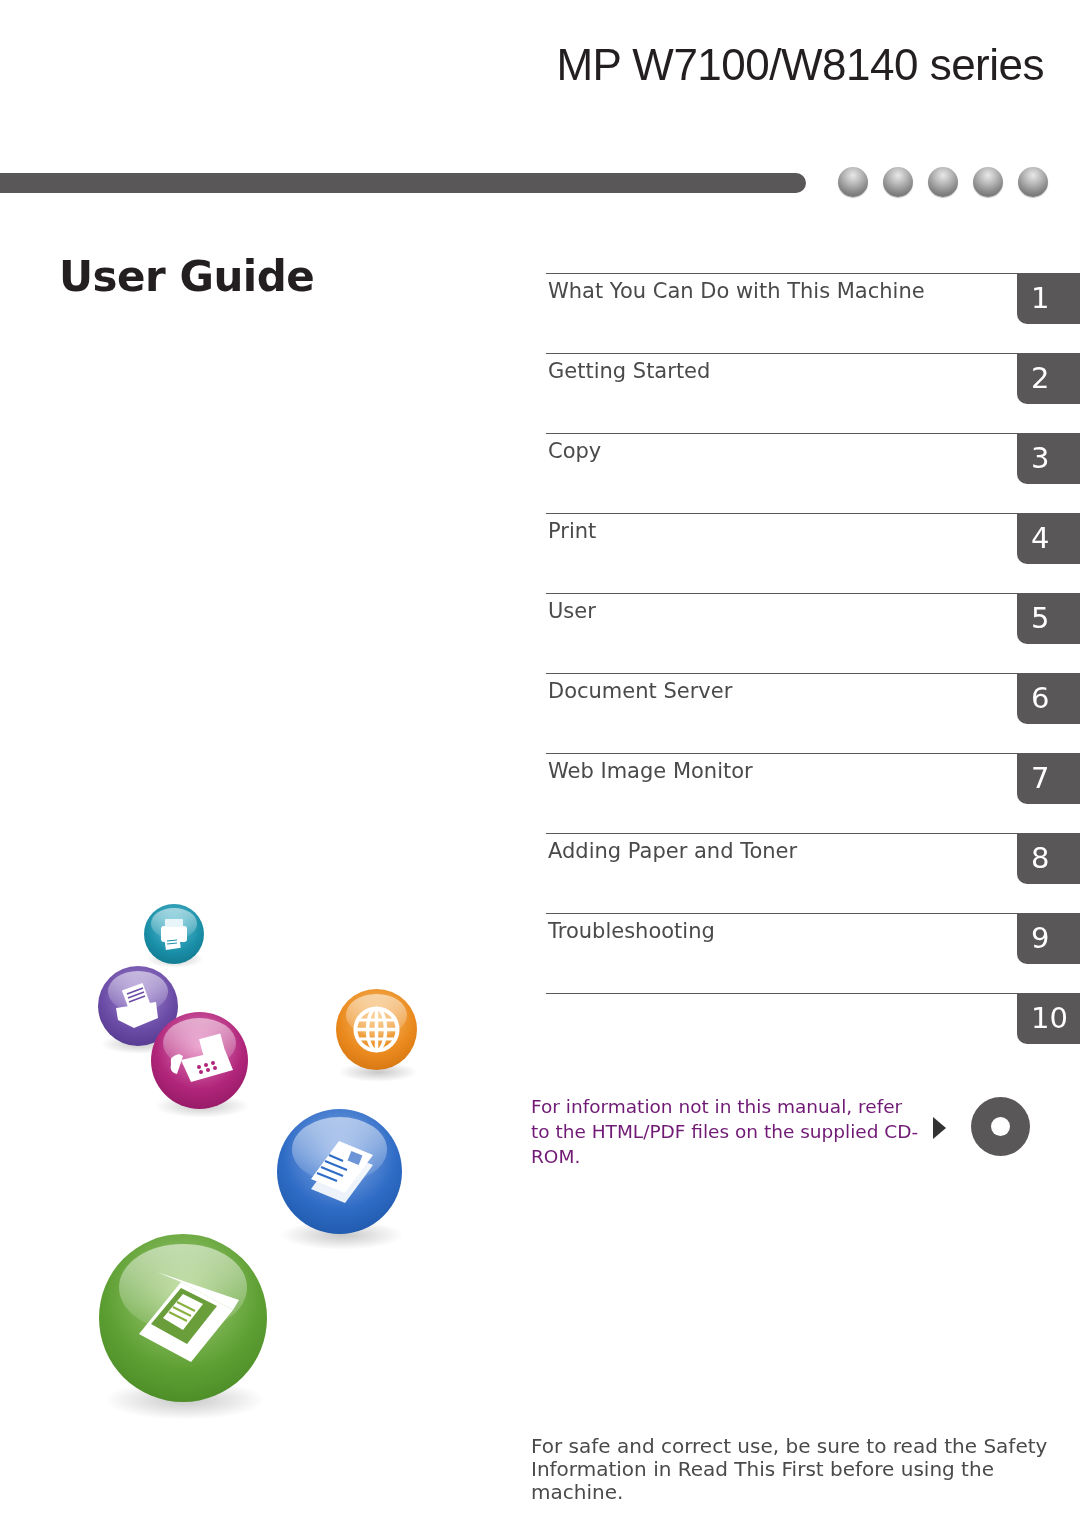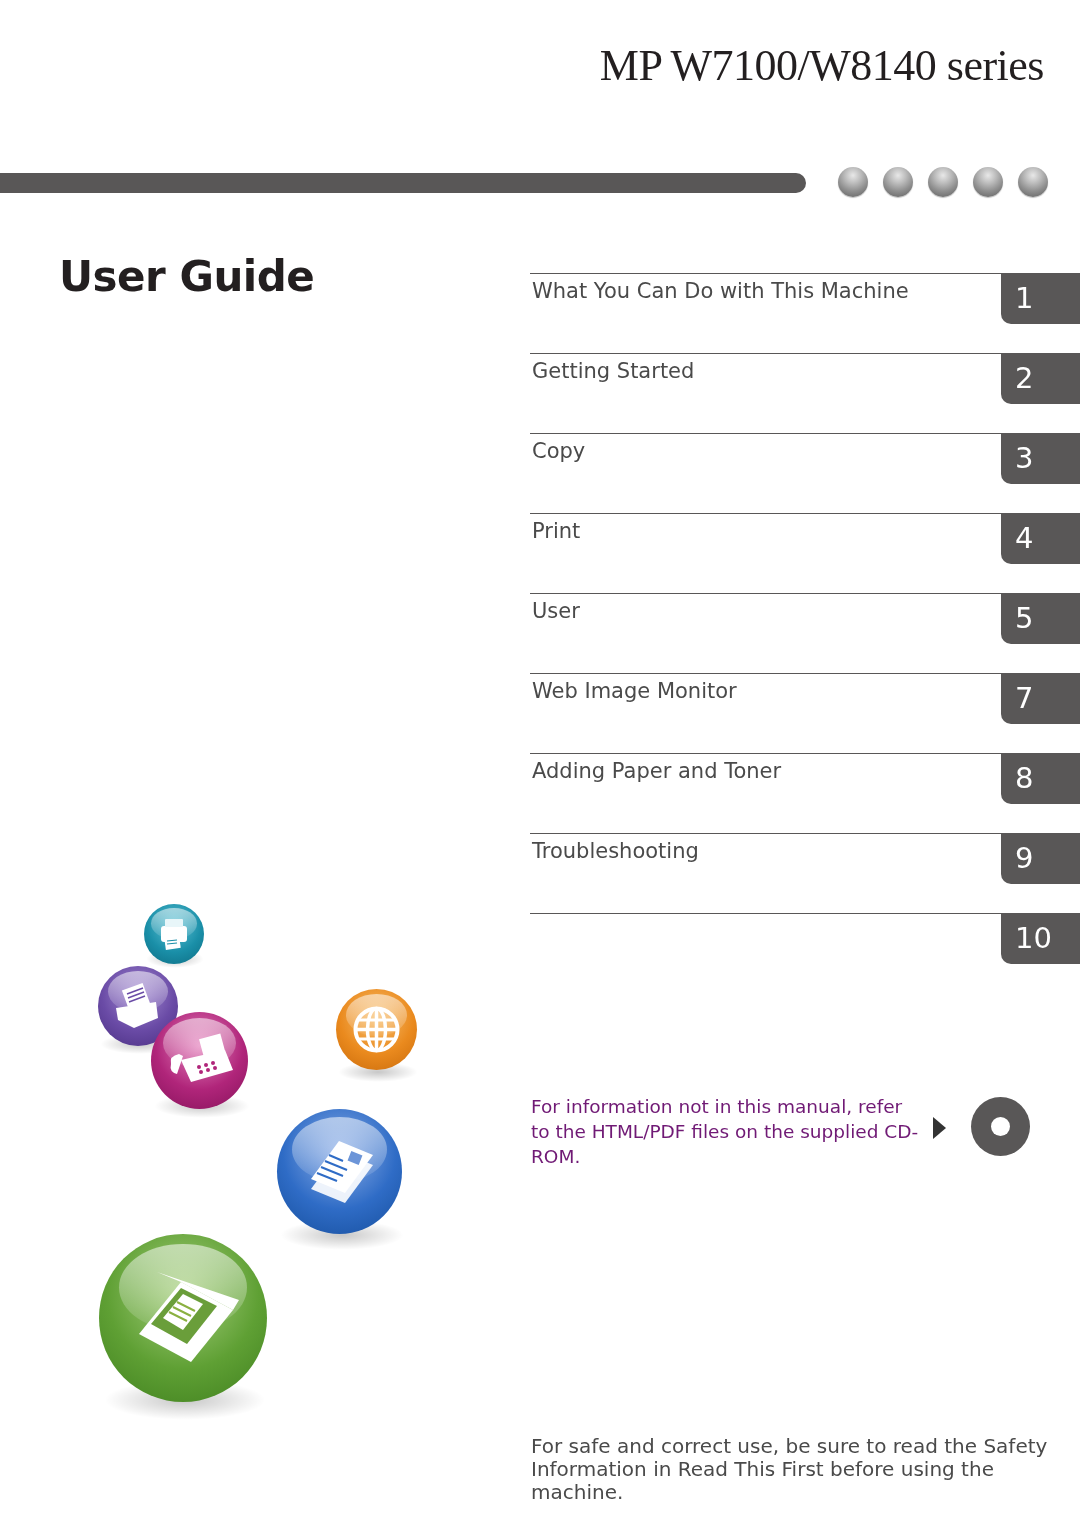--- a/index.html
+++ b/index.html
@@ -1,23 +1,23 @@
 <!DOCTYPE html>
 <html><head>
 <meta charset="utf-8">
 <style>
   html, body { margin:0; padding:0; background:#ffffff; }
   body { width:1080px; height:1532px; position:relative; overflow:hidden; font-family:"DejaVu Sans", sans-serif; color:#3a3a3a; }
-  .series-title { position:absolute; top:40px; right:36px; font-size:44px; font-family:Liberation Serif, serif; color:#231f20; letter-spacing:-0.5px; white-space:nowrap; }
+  .series-title { position:absolute; top:40px; right:36px; font-size:44px; font-family:Liberation Sans, sans-serif; color:#231f20; letter-spacing:-0.5px; white-space:nowrap; }
   .top-bar { position:absolute; left:0; top:173px; width:806px; height:20px; background:#595757; border-radius:0 10px 10px 0; }
   .dots { position:absolute; top:167px; left:838px; display:flex; gap:15px; }
   .dot { width:30px; height:30px; border-radius:50%; background:radial-gradient(circle at 50% 28%, #e8e8e8 0%, #bdbdbd 30%, #8f8f8f 60%, #5c5c5c 100%); box-shadow:0 1px 1px rgba(0,0,0,0.25); }
   .guide-title { position:absolute; left:59px; top:252px; font-size:42px; font-weight:bold; color:#231f20; font-family:"DejaVu Sans", sans-serif; letter-spacing:-0.5px; }
   .toc { position:absolute; left:530px; top:273px; width:550px; }
-  .toc-row { position:relative; height:80px; }
+  .toc-row { position:relative; height:80px;margin-left:16px; }
   .toc-row .rule { position:absolute; left:0; top:0; width:472px; height:1px; background:#595757; }
   .toc-row .label { position:absolute; left:2px; top:6px; font-size:21px; color:#4a4a4a; white-space:nowrap; }
   .toc-row .tab { position:absolute; left:471px; top:0; width:79px; height:51px; background:#595757; border-bottom-left-radius:10px; color:#ffffff; font-size:29px; line-height:51px; padding-left:14px; box-sizing:border-box; }
   .cd-note { position:absolute; left:531px; top:1094px; width:390px; font-size:18.5px; line-height:25px; color:#701a75; }
   .arrow { position:absolute; left:933px; top:1117px; width:0; height:0; border-top:11px solid transparent; border-bottom:11px solid transparent; border-left:13px solid #333333; }
   .cd { position:absolute; left:971px; top:1097px; width:59px; height:59px; border-radius:50%; background:#595757; }
   .cd::after { content:""; position:absolute; left:20px; top:20px; width:19px; height:19px; border-radius:50%; background:#ffffff; }
   .safety { position:absolute; left:531px; top:1435px; width:520px; font-size:20px; line-height:23px; color:#4a4a4a; }
   .ball { position:absolute; border-radius:50%; }
   .ball::before { content:""; position:absolute; left:12%; top:6%; width:76%; height:52%; border-radius:50%; background:linear-gradient(180deg, rgba(255,255,255,0.55), rgba(255,255,255,0.08)); }
@@ -58,20 +58,25 @@
   </div>
   <div class="toc-row">
     <div class="rule"></div>
     <div class="label">Print</div>
     <div class="tab">4</div>
   </div>
   <div class="toc-row">
     <div class="rule"></div>
     <div class="label">User</div>
     <div class="tab">5</div>
+  </div>
+  <div class="toc-row">
+    <div class="rule"></div>
+    <div class="label">Document Server</div>
+    <div class="tab">6</div>
   </div>
   <div class="toc-row">
     <div class="rule"></div>
     <div class="label">Web Image Monitor</div>
     <div class="tab">7</div>
   </div>
   <div class="toc-row">
     <div class="rule"></div>
     <div class="label">Adding Paper and Toner</div>
     <div class="tab">8</div>

